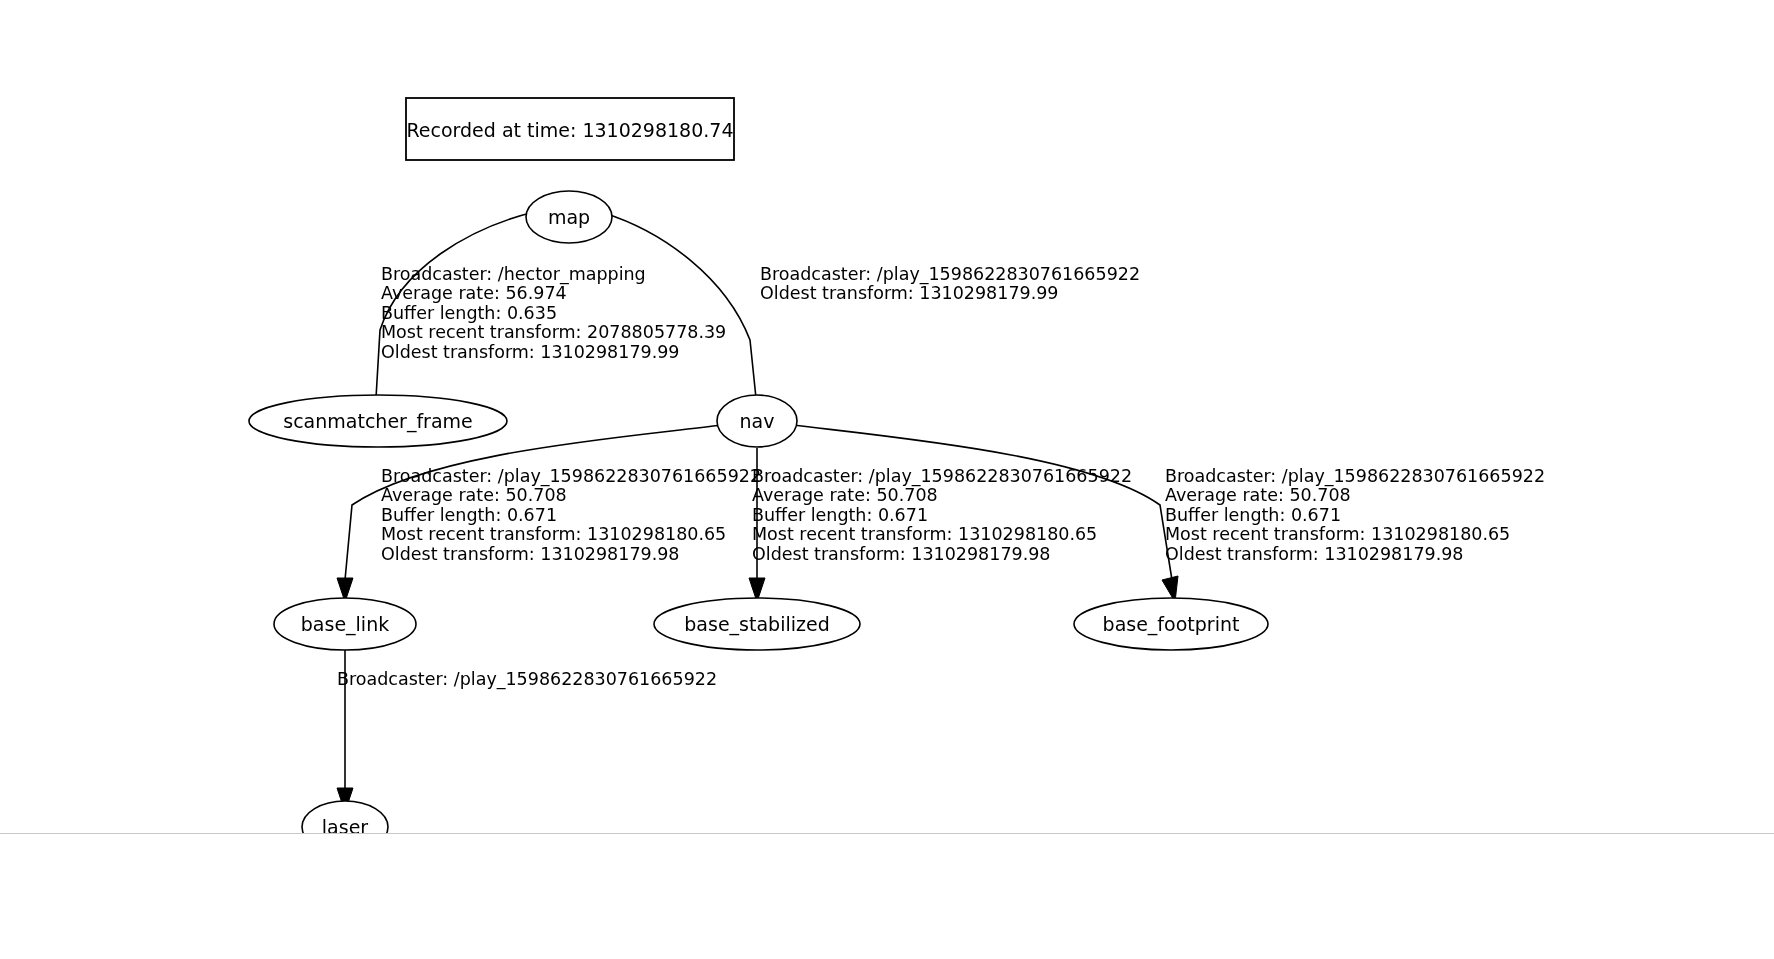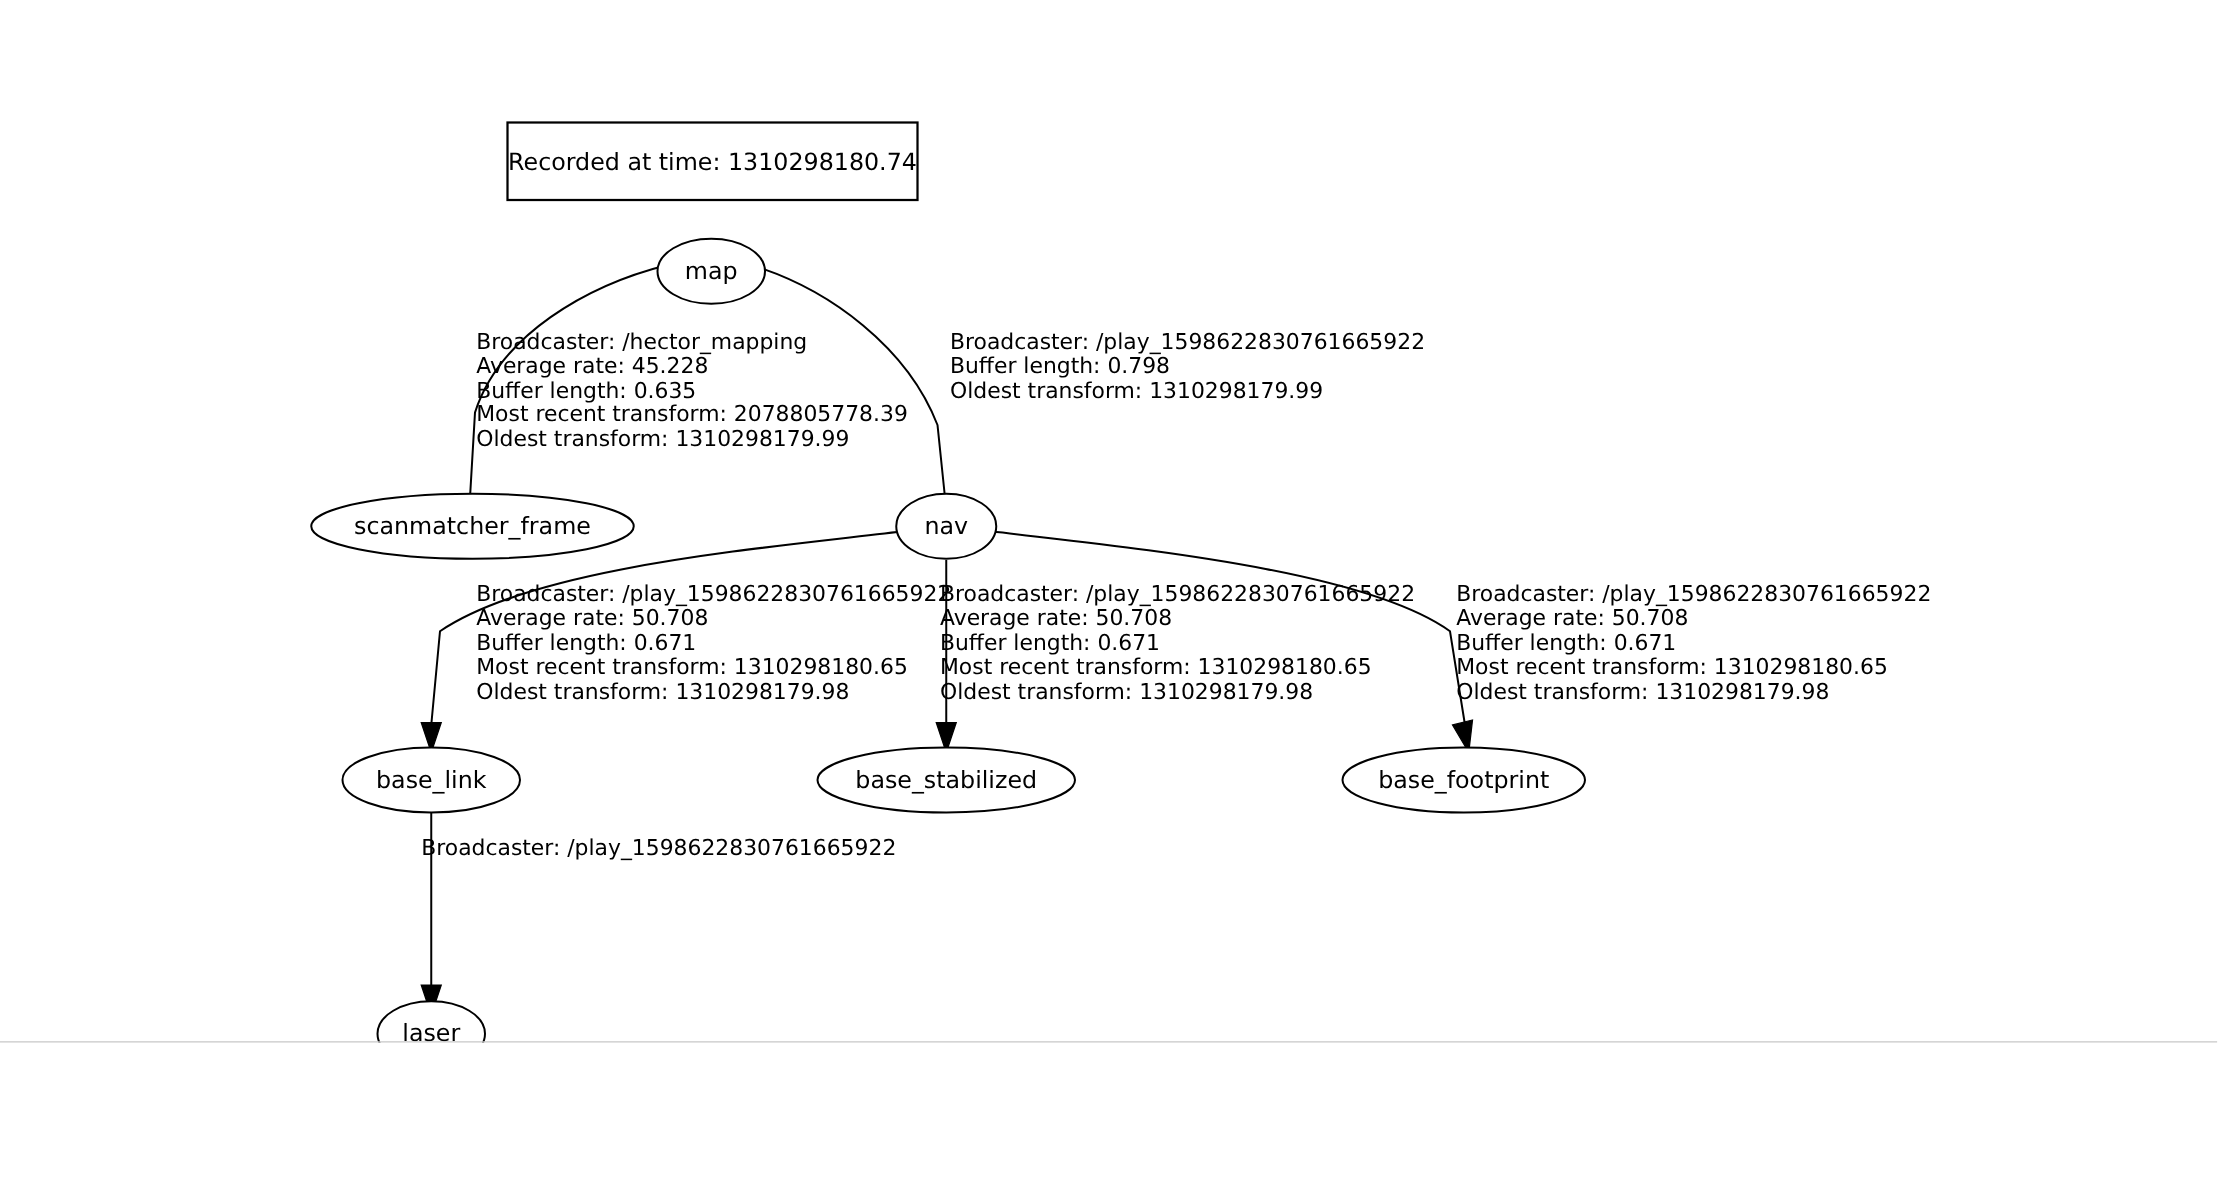--- a/index.html
+++ b/index.html
@@ -135,29 +135,28 @@
     <ellipse class="node-ellipse" cx="1171" cy="624" rx="97" ry="26"></ellipse>
     <text class="node-label" x="1171" y="625">base_footprint</text>
 
     <ellipse class="node-ellipse" cx="345" cy="827" rx="43" ry="26"></ellipse>
     <text class="node-label" x="345" y="828">laser</text>
 
   </svg>
 
   <div class="edge-label" style="left:381px; top:265px;">
     <div>Broadcaster: /hector_mapping</div>
-    <div>Average rate: 45.228</div>
+    <div>Average rate: 56.974</div>
     <div>Buffer length: 0.635</div>
     <div>Most recent transform: 2078805778.39</div>
     <div>Oldest transform: 1310298179.99</div>
   </div>
 
   <div class="edge-label" style="left:760px; top:265px;">
     <div>Broadcaster: /play_1598622830761665922</div>
-    <div>Buffer length: 0.798</div>
     <div>Oldest transform: 1310298179.99</div>
   </div>
 
   <div class="edge-label" style="left:381px; top:467px;">
     <div>Broadcaster: /play_1598622830761665922</div>
     <div>Average rate: 50.708</div>
     <div>Buffer length: 0.671</div>
     <div>Most recent transform: 1310298180.65</div>
     <div>Oldest transform: 1310298179.98</div>
   </div>

